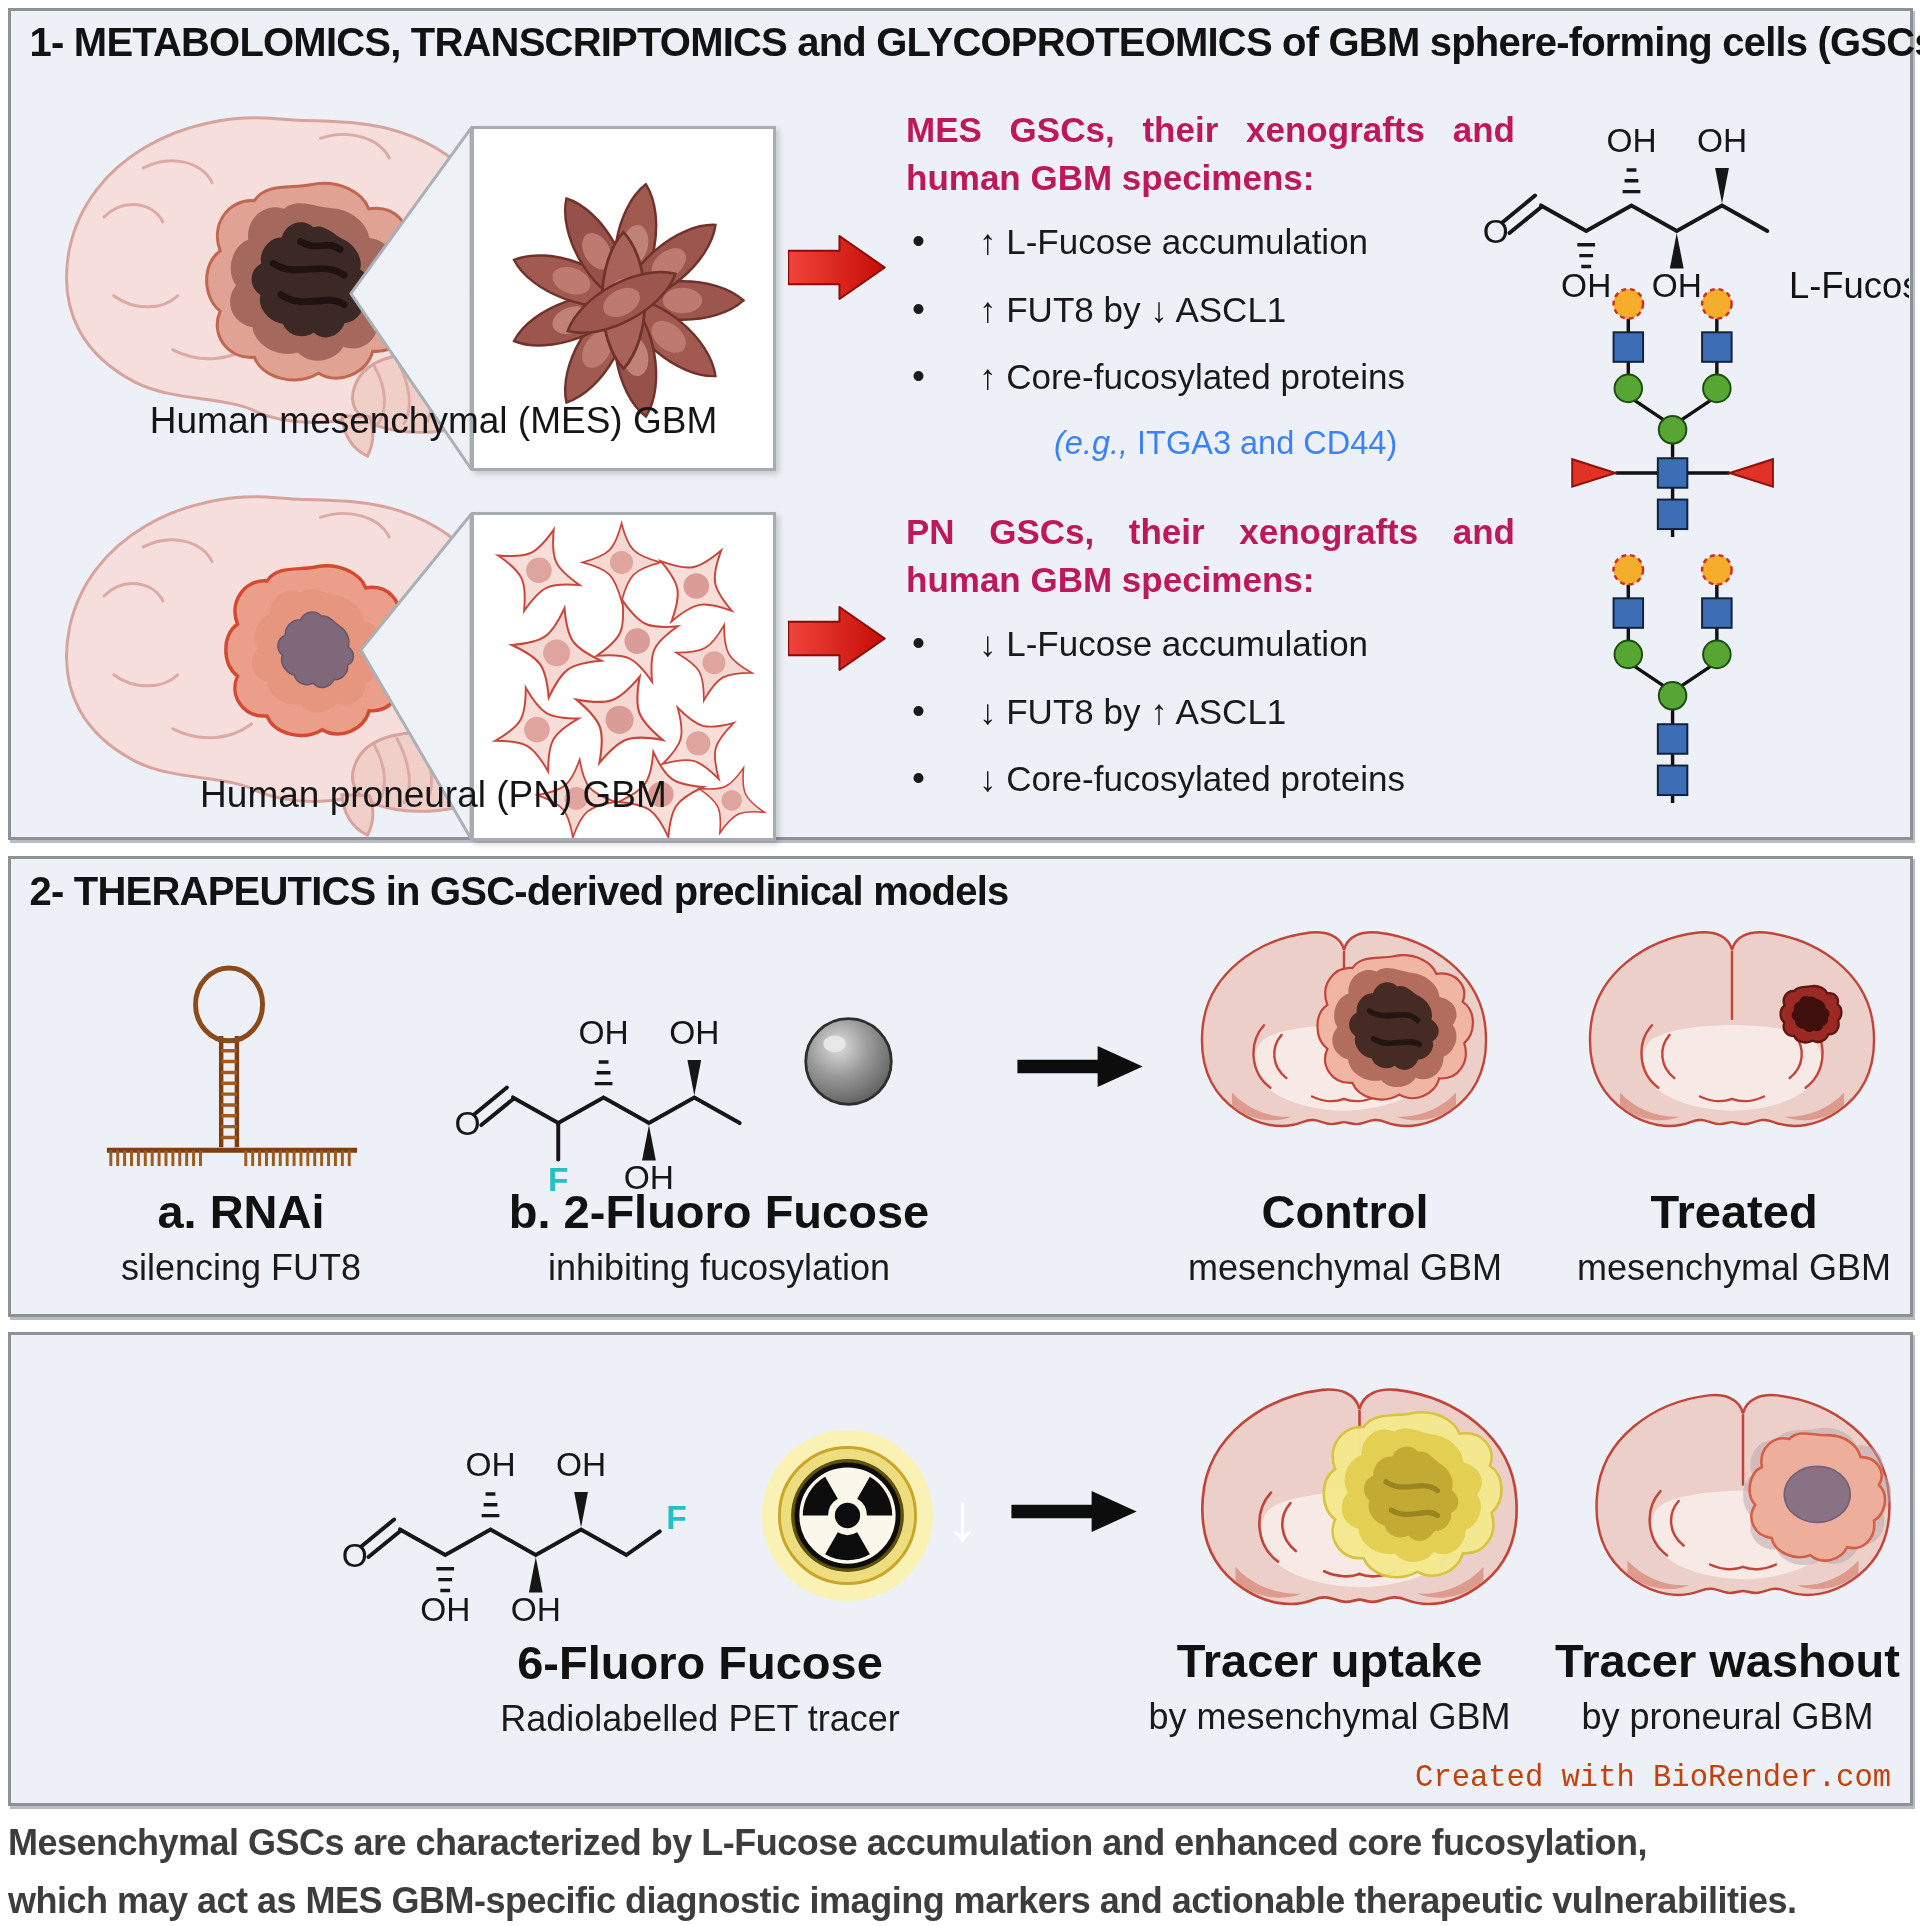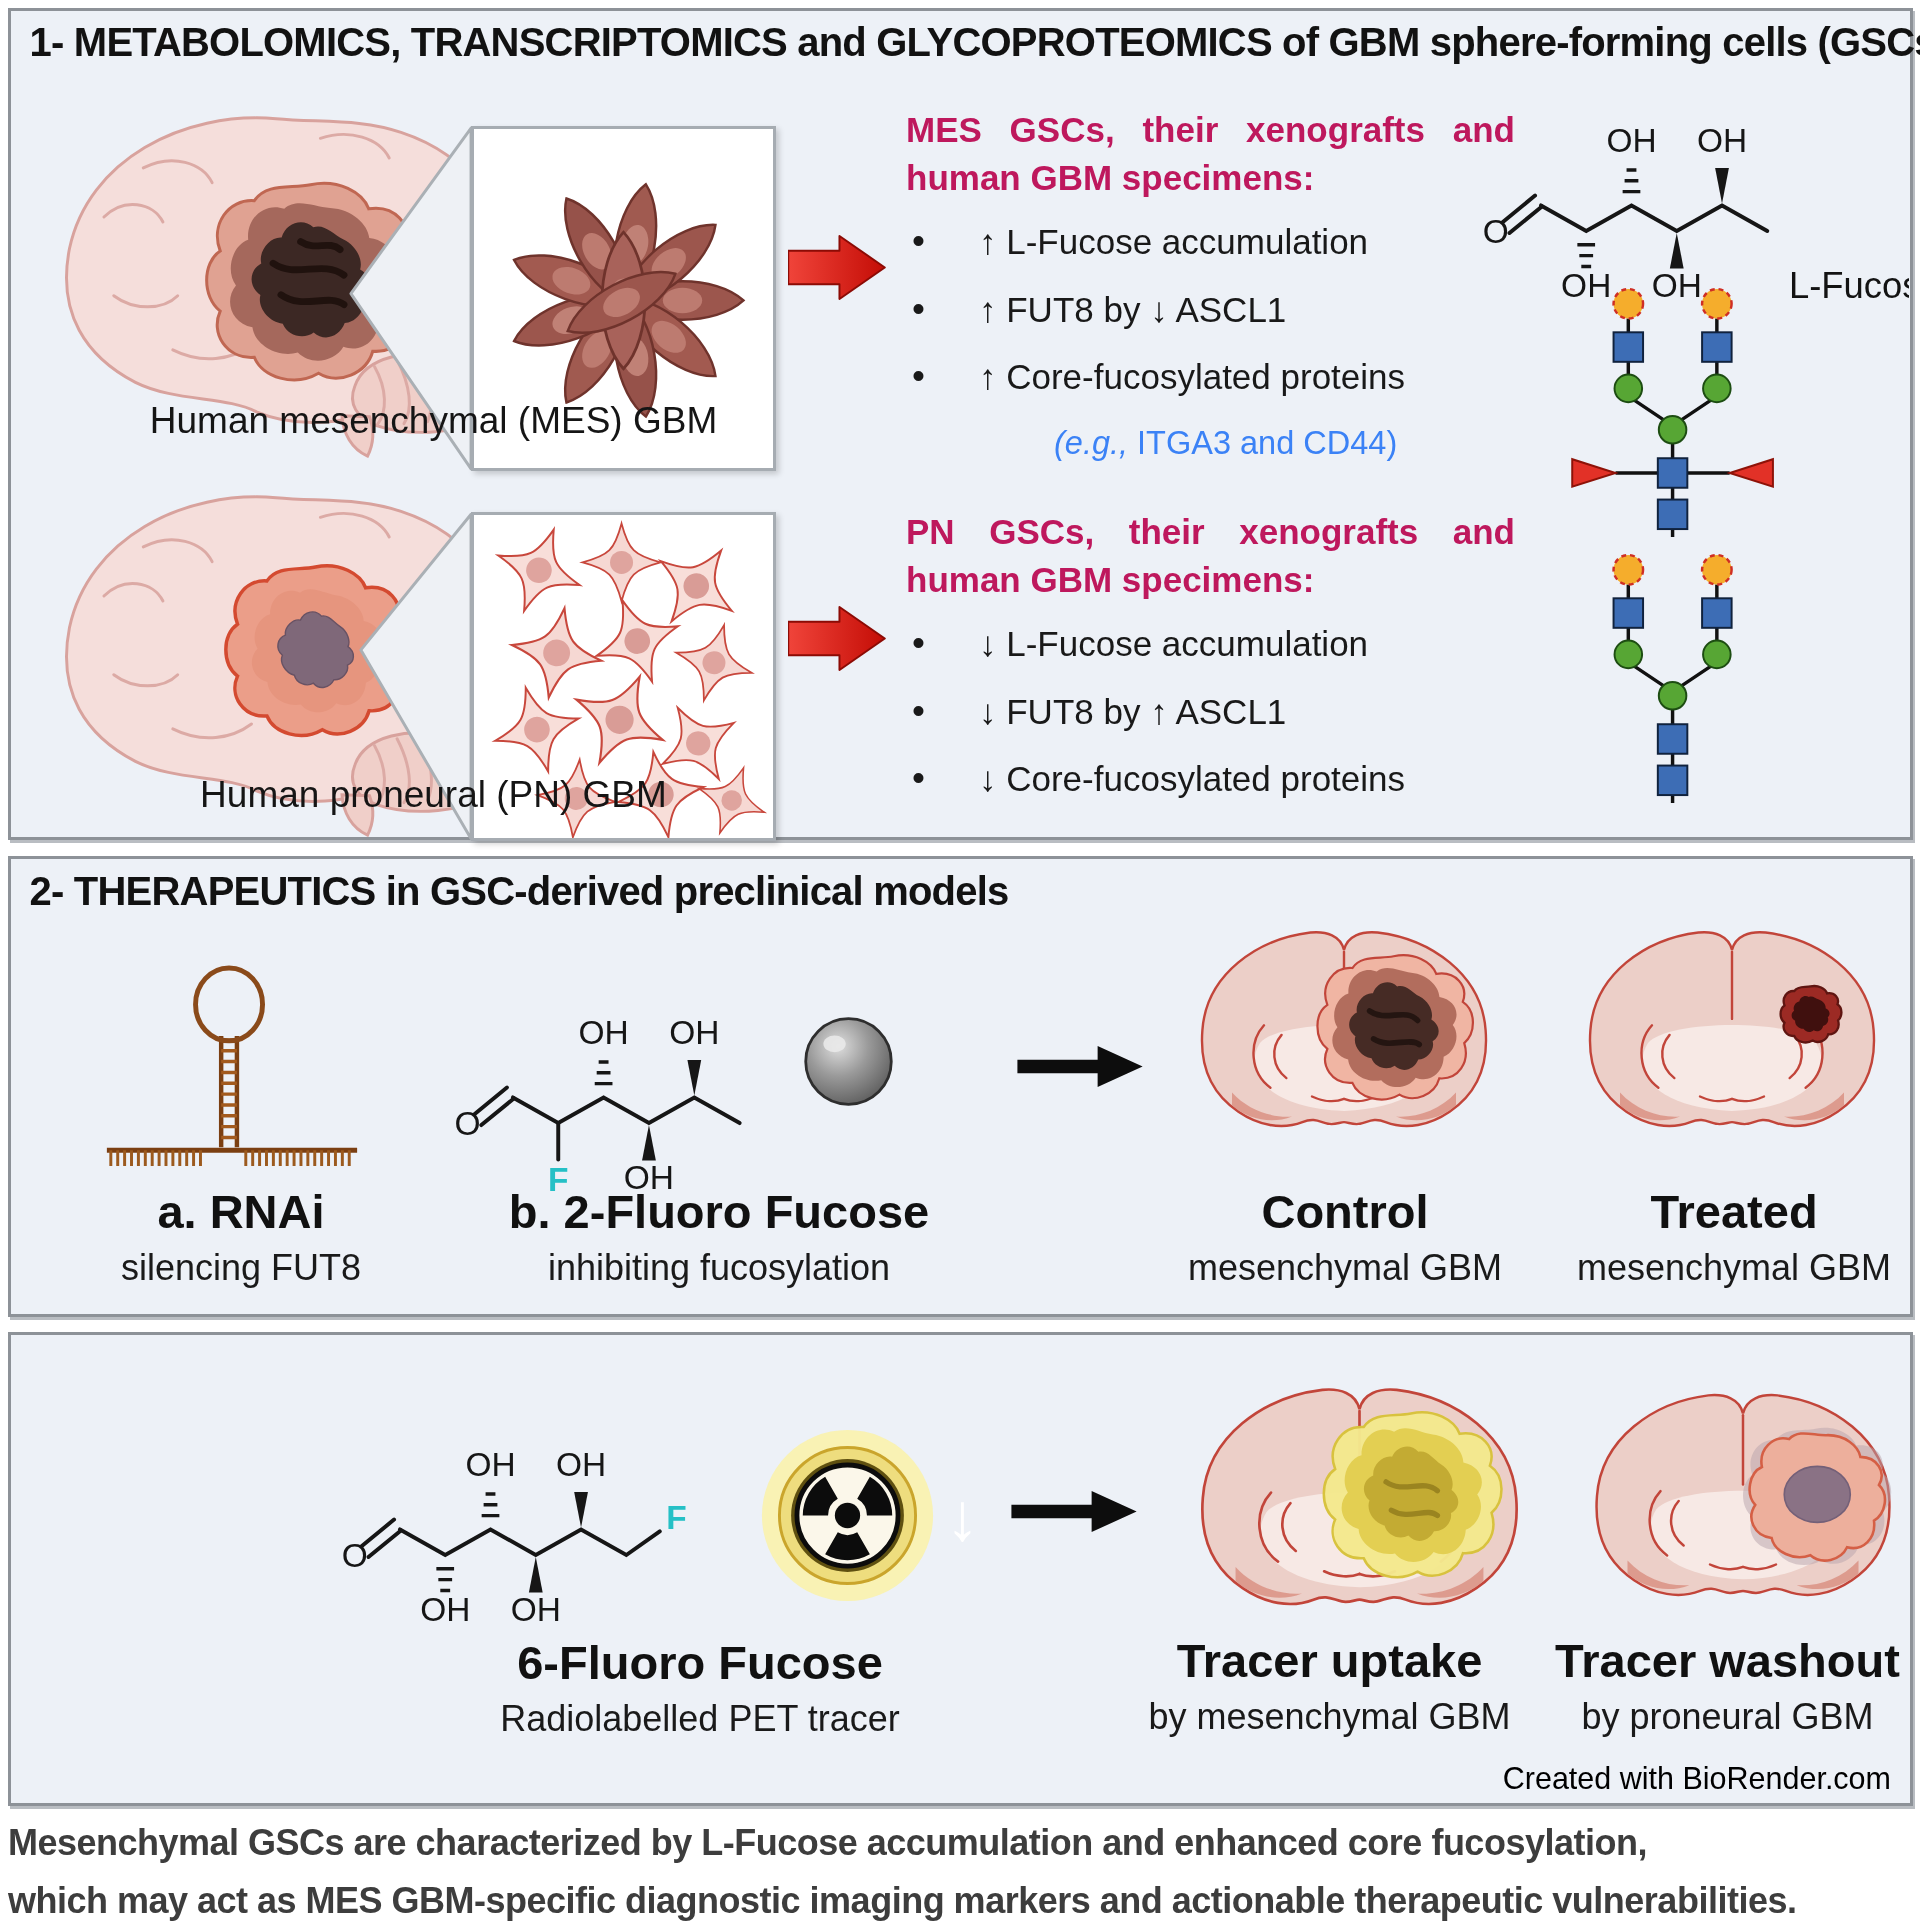--- a/index.html
+++ b/index.html
@@ -15,21 +15,21 @@
   .cap-block .s{font-size:36px;margin-top:7.9px;color:#1a1a1a;}
   .gsc-text{position:absolute;width:609px;}
   .gsc-heading{font-size:35px;font-weight:bold;text-align:justify;color:#be185d;line-height:1.38;}
   ul.gsc-bullets{list-style:none;padding:0;margin:19.7px 0 0 0;}
   ul.gsc-bullets li{position:relative;padding-left:73px;font-size:35px;margin-bottom:27.6px;color:#191919;}
   ul.gsc-bullets li::before{content:"\2022";position:absolute;left:5.9px;top:-2px;font-size:37px;}
   .gsc-note{font-size:32.5px;margin-left:148px;color:#3b82f6;}
   .gsc-note .it{font-style:italic;}
   .cellbox{position:absolute;background:#fff;border:3px solid #a6acb2;box-sizing:border-box;
            box-shadow:3px 3px 5.9px rgba(0,0,0,.18);}
-  .credit{position:absolute;font-size:30.5px;color:#000000;text-align:right;}
+  .credit{position:absolute;font-size:30.5px;color:#c2410c;text-align:right;font-family:Liberation Mono, monospace;}
   .caption{position:absolute;font-weight:bold;color:#3d3d3d;font-size:36px;letter-spacing:-0.5px;}
   .caption .cl{margin-bottom:15.8px;white-space:nowrap;}
   .wdown{position:absolute;color:#ffffff;font-size:67px;text-align:center;font-weight:normal;}
   svg text{font-family:"Liberation Sans","DejaVu Sans",sans-serif;}
   .bond{stroke:#161616;stroke-width:4;fill:none;stroke-linecap:round;}
   .hash{stroke:#161616;stroke-width:3.5;}
   .wedge{fill:#161616;}
   .atom{font-size:34px;fill:#161616;text-anchor:middle;}
   .atomF{font-size:34px;font-weight:bold;fill:#25c0c6;text-anchor:middle;}
   .chemlabel{font-size:37px;fill:#131313;}

